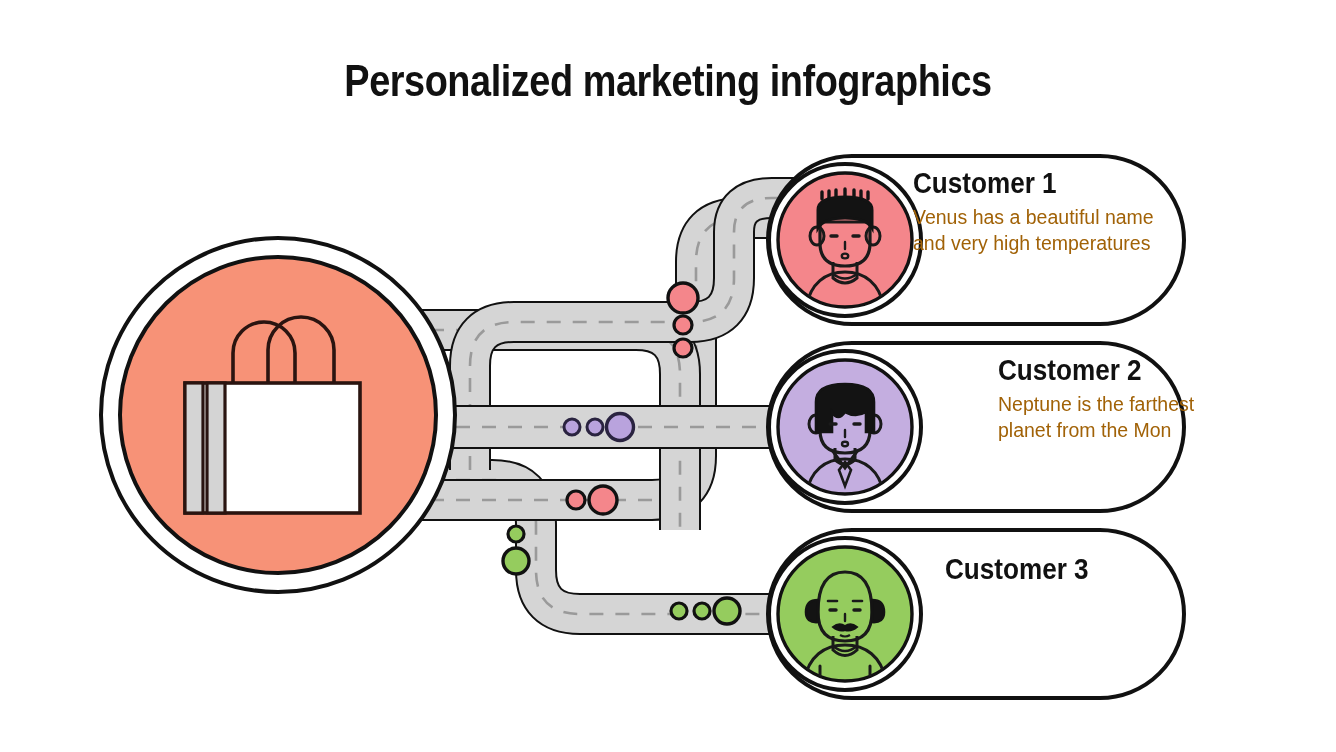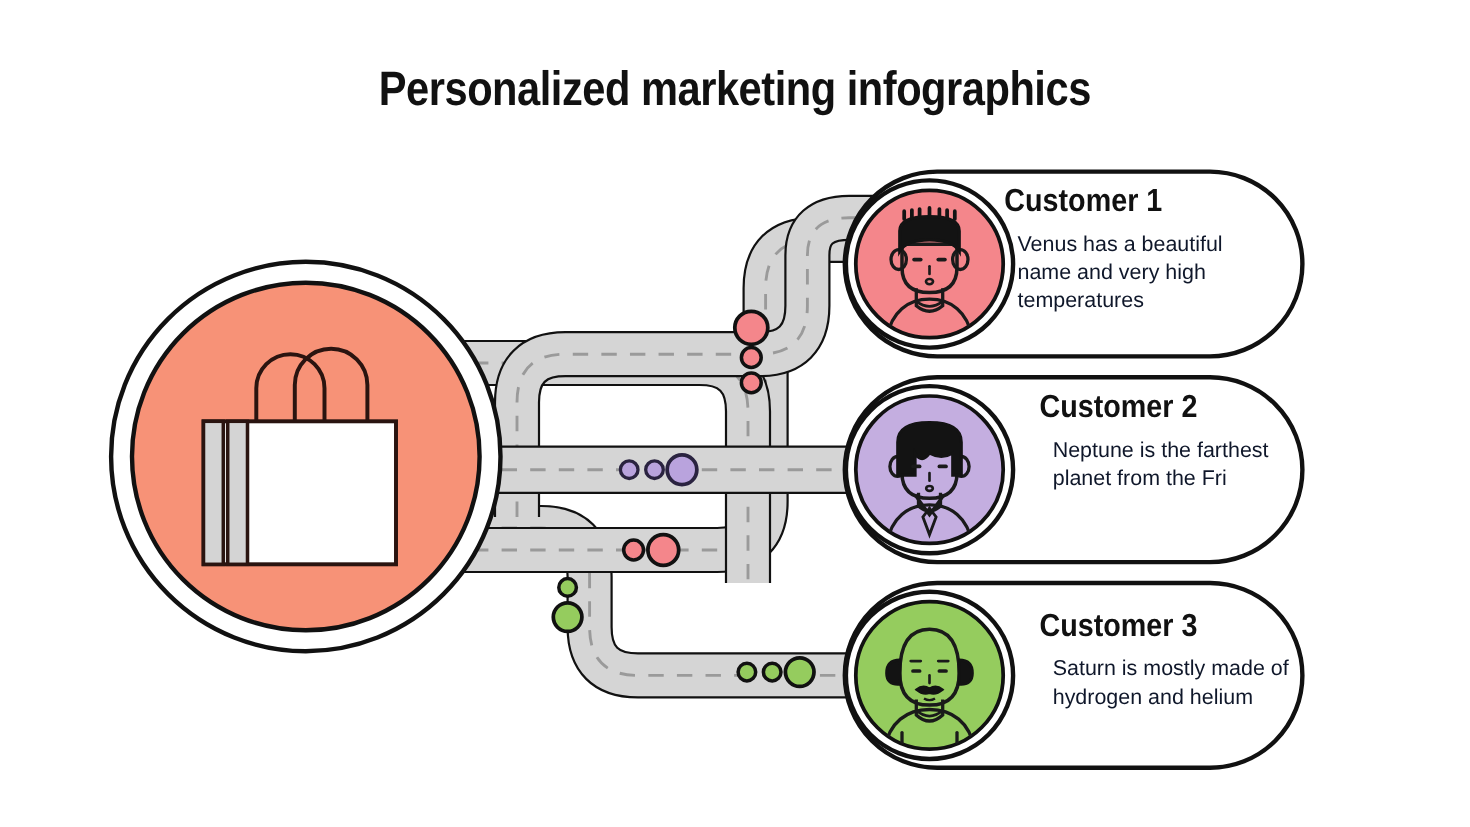--- a/index.html
+++ b/index.html
@@ -61,27 +61,27 @@
     line-height: 1.05;
     margin: 0 0 7px 0;
     transform: scaleX(0.9);
     transform-origin: 0 50%;
     white-space: nowrap;
   }
   .card-body {
     font-family: "Liberation Sans", sans-serif;
     font-weight: 400;
     font-size: 19.5px;
-    color: #0f172a;
+    color: #a16207;
     line-height: 1.30;
-    margin: 12px;
+    margin: 0;
   }
 
   #card-text-1 { left: 913px; top: 168px; }
-  #card-text-2 { left: 945px; top: 355px; }
+  #card-text-2 { left: 998px; top: 355px; }
   #card-text-3 { left: 945px; top: 554px; }
 </style>
 </head>
 <body>
 
 <div id="stage" style="background: rgb(255, 255, 255);">
 
   <div id="page-title">Personalized marketing infographics</div>
 
   <svg id="artwork" viewBox="0 0 1336 752" xmlns="http://www.w3.org/2000/svg">
@@ -338,21 +338,20 @@
     </g>
   </svg>
 
   <div class="card-text" id="card-text-1">
     <p class="card-title">Customer 1</p>
     <p class="card-body">Venus has a beautiful name and very high temperatures</p>
   </div>
 
   <div class="card-text" id="card-text-2">
     <p class="card-title">Customer 2</p>
-    <p class="card-body">Neptune is the farthest planet from the Fri</p>
+    <p class="card-body">Neptune is the farthest planet from the Mon</p>
   </div>
 
   <div class="card-text" id="card-text-3">
     <p class="card-title">Customer 3</p>
-    <p class="card-body">Saturn is mostly made of hydrogen and helium</p>
   </div>
 
 </div>
 
 </body></html>

